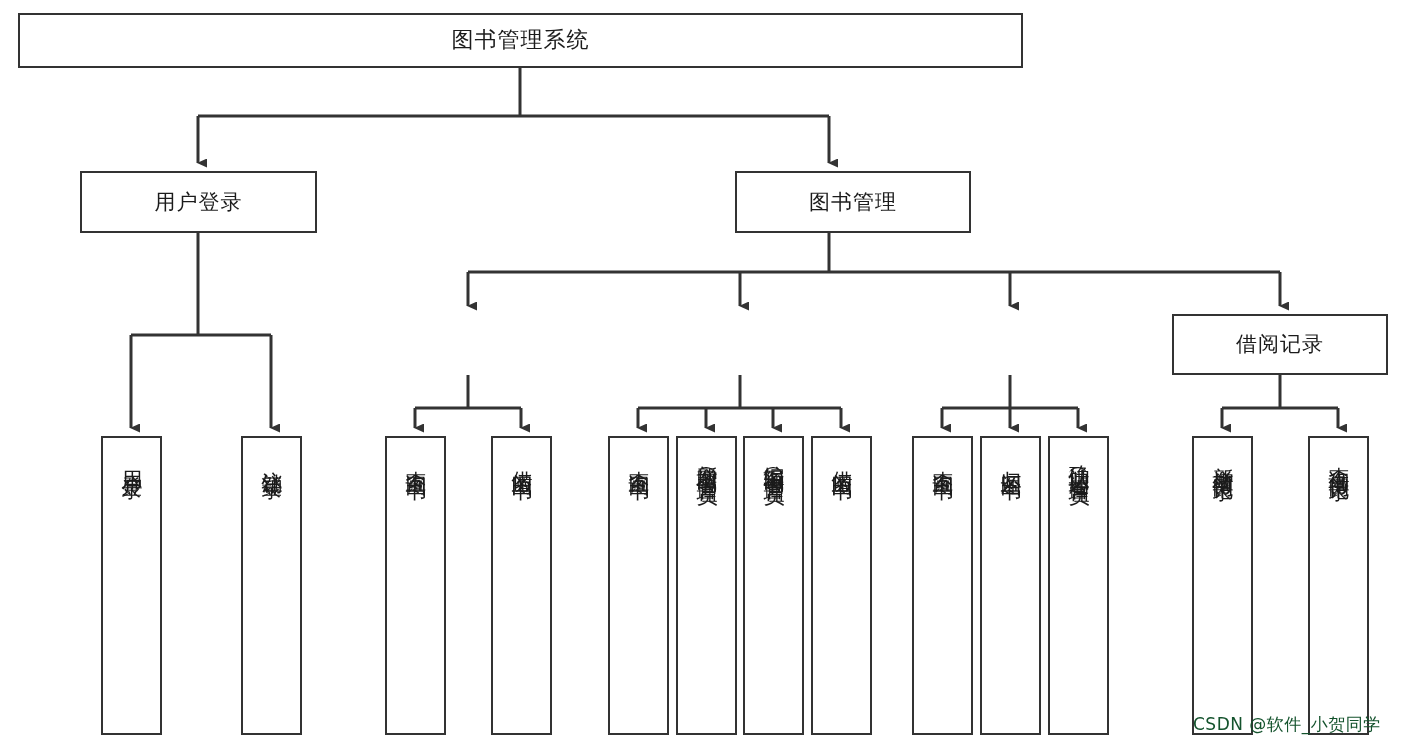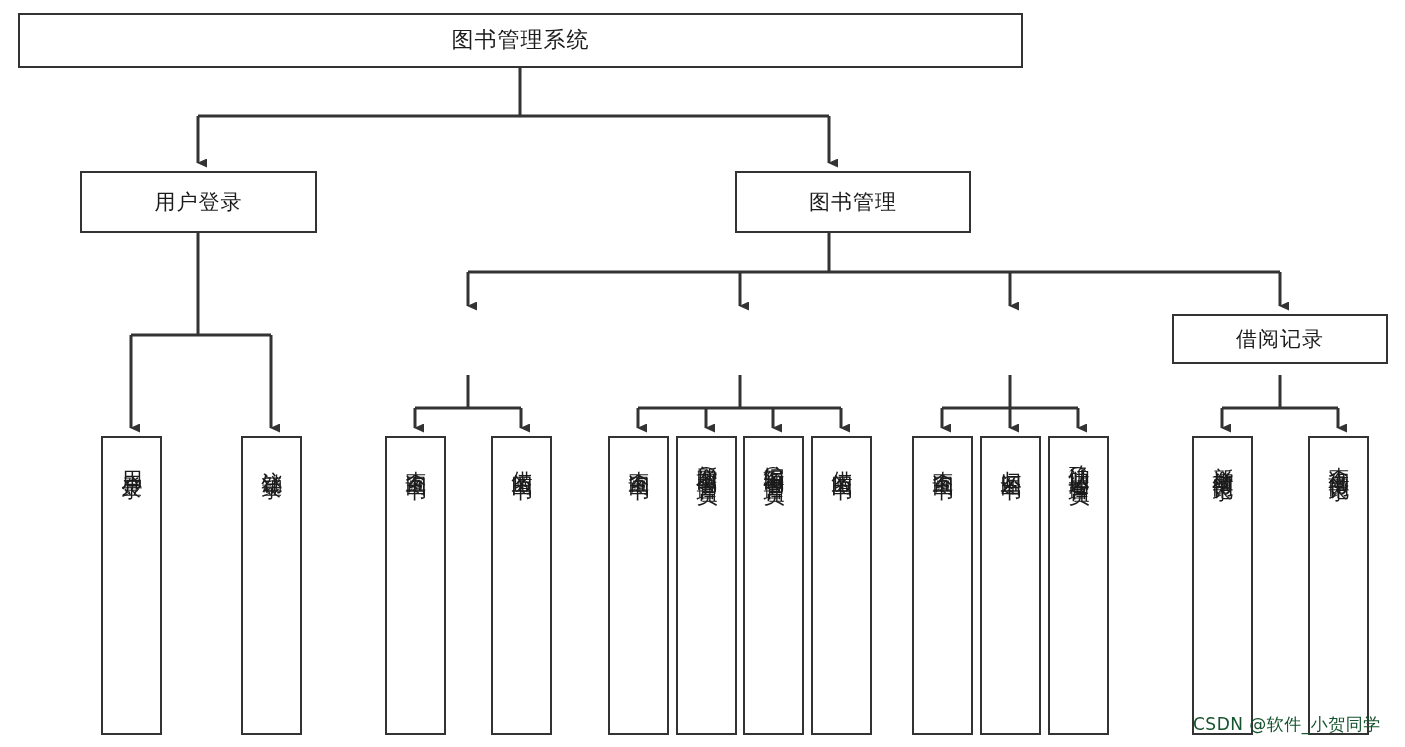--- a/index.html
+++ b/index.html
@@ -127,21 +127,21 @@
     <span class="label">图书管理系统</span>
   </div>
 
   <div class="node horiz" style="left:80px; top:171px; width:237px; height:62px;">
     <span class="label">用户登录</span>
   </div>
   <div class="node horiz" style="left:711px; top:171px; width:236px; height:62px;margin-left:24px;">
     <span class="label">图书管理</span>
   </div>
 
-  <div class="node horiz" style="left:1172px; top:314px; width:216px; height:50px;">
+  <div class="node horiz" style="left:1172px; top:314px; width:216px; height:61px;">
     <span class="label">借阅记录</span>
   </div>
 
   <div class="node vert" style="left:101px; top:436px; width:61px; height:299px;">
     <span class="label">用户登录</span>
   </div>
   <div class="node vert" style="left:241px; top:436px; width:61px; height:299px;">
     <span class="label">注销登录</span>
   </div>
 

